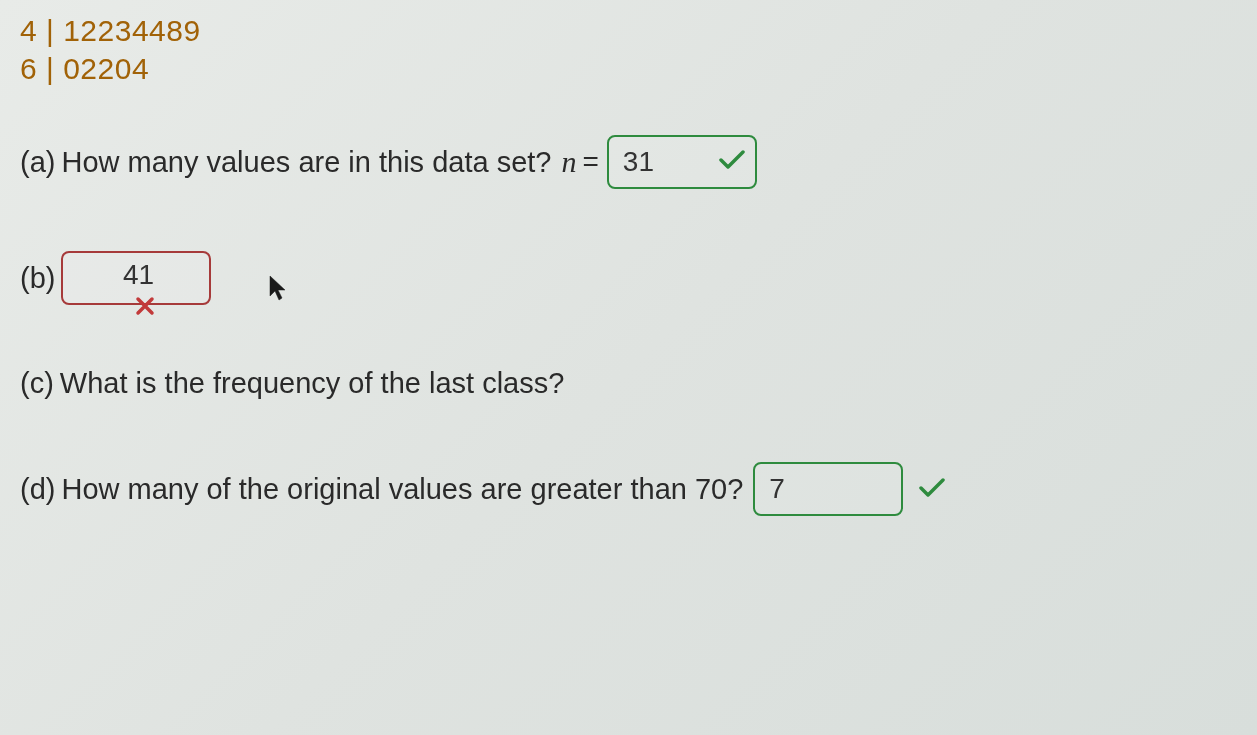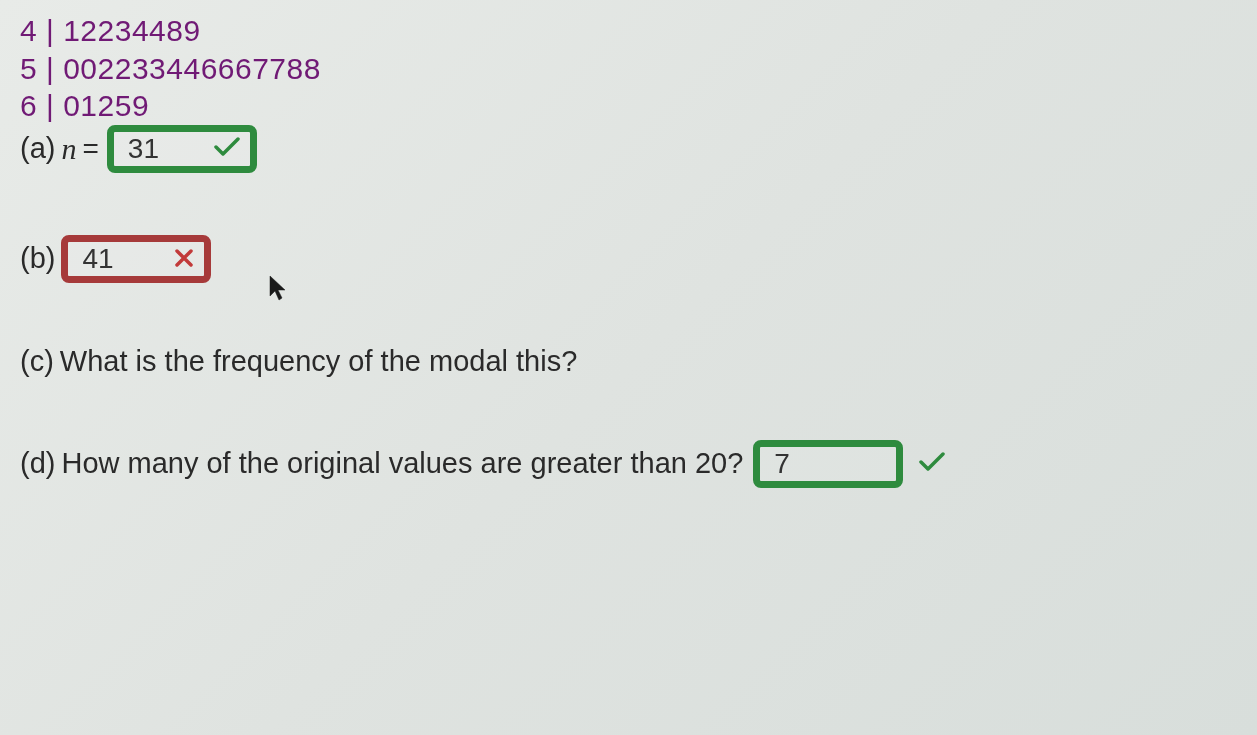--- a/index.html
+++ b/index.html
@@ -13,22 +13,23 @@
       color: #2a2a2a;
       background: linear-gradient(135deg, #e8ebe8 0%, #dfe3e0 50%, #d8dedb 100%);
       width: 1257px;
       height: 735px;
       padding: 12px 20px;
       overflow: hidden;
     }
     .stem-leaf {
       font-family: "Segoe UI", Arial, sans-serif;
       font-size: 30px;
-      color: #701a75;
+      color: #a16207;
       line-height: 1.25;
+      margin-bottom: 48px;
       letter-spacing: 0.5px;
     }
     .stem-leaf-row {
       white-space: pre;
     }
     .question {
       display: flex;
       align-items: center;
       margin-bottom: 62px;
       font-size: 29px;
@@ -49,34 +50,35 @@
       font-size: 30px;
     }
     .eq {
       margin: 0 8px 0 6px;
       font-size: 28px;
     }
     .answer-box {
       display: inline-flex;
       align-items: center;
       justify-content: space-between;
-      border: 7px solid #c4b5fd;
+      border: 2px solid #c4b5fd;
       border-radius: 8px;
       padding: 6px 10px 6px 14px;
       min-width: 150px;
-      height: 48px;
+      height: 54px;
       background: rgba(255,255,255,0.08);
       font-size: 28px;
       color: #333;
     }
     .answer-box.correct {
       border-color: #2e8b3e;
     }
     .answer-box.incorrect {
       border-color: #a63a3a;
+      flex-direction: column;
     }
     .answer-value {
       flex: 1;
       text-align: left;
     }
     .status-icon {
       margin-left: 14px;
       flex-shrink: 0;
     }
     .status-icon.outside {
@@ -89,26 +91,26 @@
       width: 20px;
       height: 28px;
       pointer-events: none;
     }
   </style>
 </head>
 <body>
 
 <div class="stem-leaf">
   <div class="stem-leaf-row"><span>4</span> | <span>12234489</span></div>
-  <div class="stem-leaf-row"><span>5</span> | <span>002233446667788</span></div>
-  <div class="stem-leaf-row"><span>6</span> | <span>01259</span></div>
+  <div class="stem-leaf-row"><span>6</span> | <span>02204</span></div>
 </div>
 
 <div class="question">
   <span class="qlabel">(a)</span>
+  <span class="qtext">How many values are in this data set?</span>
   <span class="italic-n">n</span>
   <span class="eq">=</span>
   <span class="answer-box correct">
     <span class="answer-value">31</span>
     <span class="status-icon">
       <svg width="26" height="22" viewBox="0 0 26 22">
           <path d="M2 11 L9 18 L24 3" stroke="#2e8b3e" stroke-width="3.5" fill="none" stroke-linecap="round" stroke-linejoin="round"></path>
         </svg>
     </span>
   </span>
@@ -121,26 +123,26 @@
     <span class="status-icon">
       <svg width="20" height="20" viewBox="0 0 20 20">
           <path d="M3 3 L17 17 M17 3 L3 17" stroke="#c23a3a" stroke-width="3.5" stroke-linecap="round"></path>
         </svg>
     </span>
   </span>
 </div>
 
 <div class="question">
   <span class="qlabel">(c)</span>
-  <span class="qtext">What is the frequency of the modal this?</span>
+  <span class="qtext">What is the frequency of the last class?</span>
 </div>
 
 <div class="question" style="margin-bottom:0;">
   <span class="qlabel">(d)</span>
-  <span class="qtext">How many of the original values are greater than 20?</span>
+  <span class="qtext">How many of the original values are greater than 70?</span>
   <span class="answer-box correct">
     <span class="answer-value">7</span>
   </span>
   <span class="status-icon outside">
     <svg width="26" height="22" viewBox="0 0 26 22">
         <path d="M2 11 L9 18 L24 3" stroke="#2e8b3e" stroke-width="3.5" fill="none" stroke-linecap="round" stroke-linejoin="round"></path>
       </svg>
   </span>
 </div>
 

